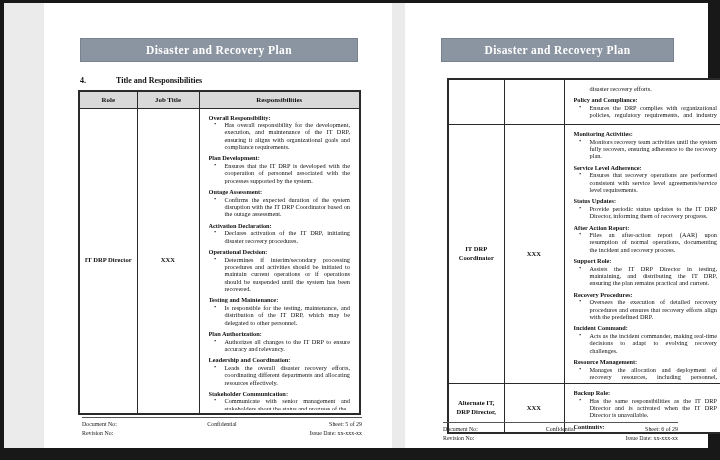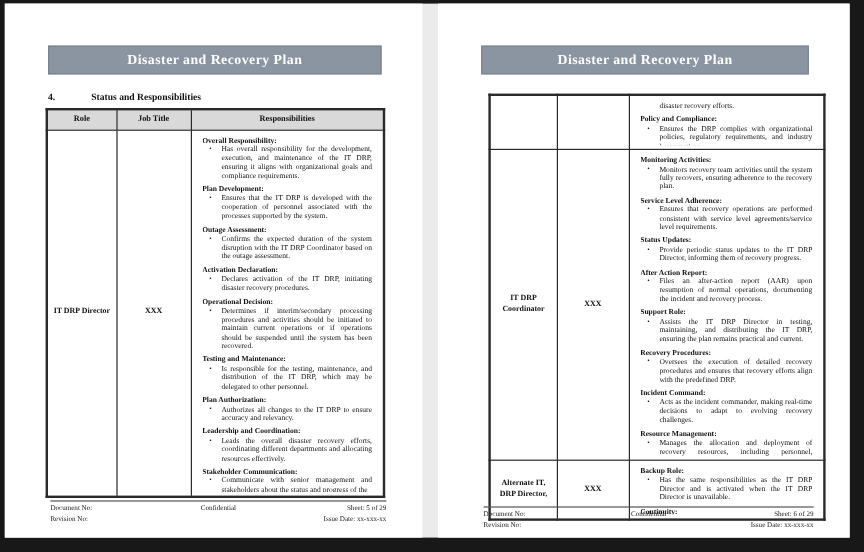--- a/index.html
+++ b/index.html
@@ -1,18 +1,18 @@
 <!DOCTYPE html>
 <html><head>
 <meta charset="utf-8">
 <style>
   * { margin:0; padding:0; box-sizing:border-box; }
   body { width:720px; height:460px; overflow:hidden; font-family:"Liberation Serif", serif; }
   .canvas { position:relative; width:720px; height:460px; background:#181818; }
-  .sheet-area { position:absolute; left:4px; top:3px; width:704px; height:445px; background:#ebebeb; display:flex; }
+  .sheet-area { position:absolute; left:4px; top:3px; width:704px; height:445px; background:#ebebeb; display:flex;padding-left:40px; }
   .page { position:relative; background:#ffffff; height:445px; }
   .page-left { width:348px; margin-right:13px; }
   .page-right { flex:1; }
 
   .banner { position:absolute; left:36px; right:34px; top:35px; height:24px;
             background:#8b94a1; border:1px solid #79828f; color:#ffffff;
             font-weight:bold; font-size:11.5px; letter-spacing:.4px;
             display:flex; align-items:center; justify-content:center; }
 
   .sec-heading { position:absolute; left:36px; top:73px; font-weight:bold; font-size:8px; color:#111; display:flex; }
@@ -54,21 +54,21 @@
 <div class="canvas">
   <div class="sheet-area">
 
     <div class="page page-left">
       <div class="banner">
         <span>Disaster and Recovery Plan</span>
       </div>
 
       <div class="sec-heading">
         <span class="num">4.</span>
-        <span>Status and Responsibilities</span>
+        <span>Title and Responsibilities</span>
       </div>
 
       <table class="doc-table">
         <colgroup>
             <col class="c-role">
             <col class="c-job">
             <col class="c-resp">
           </colgroup>
         <tbody>
             <tr>

